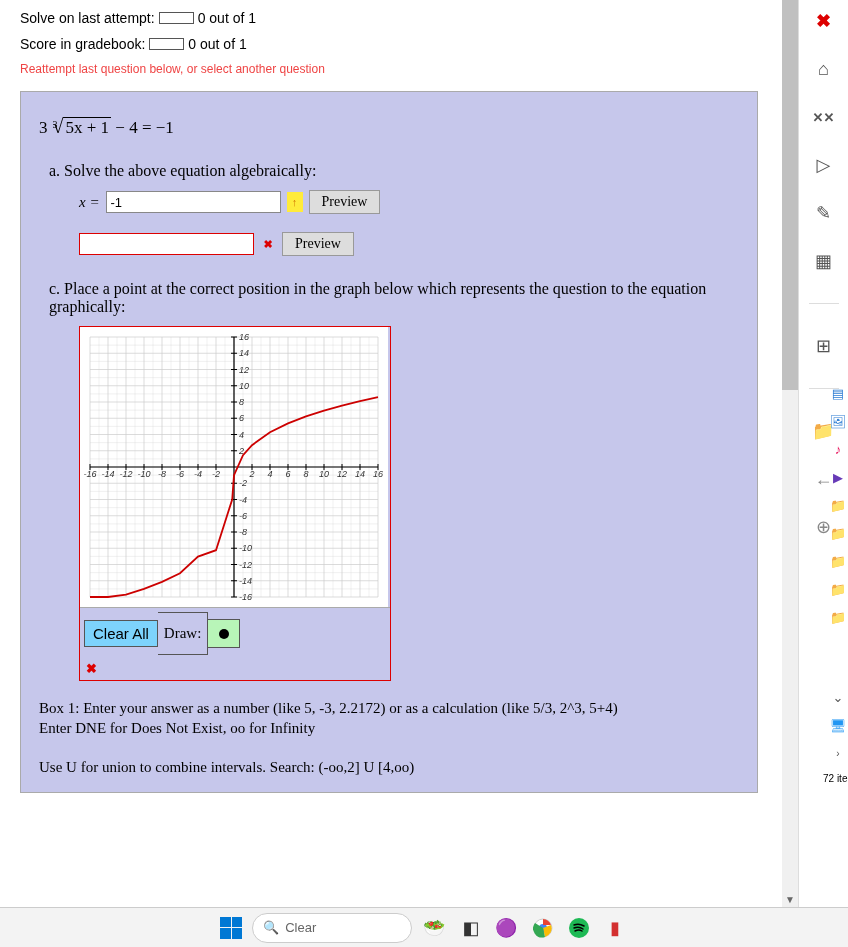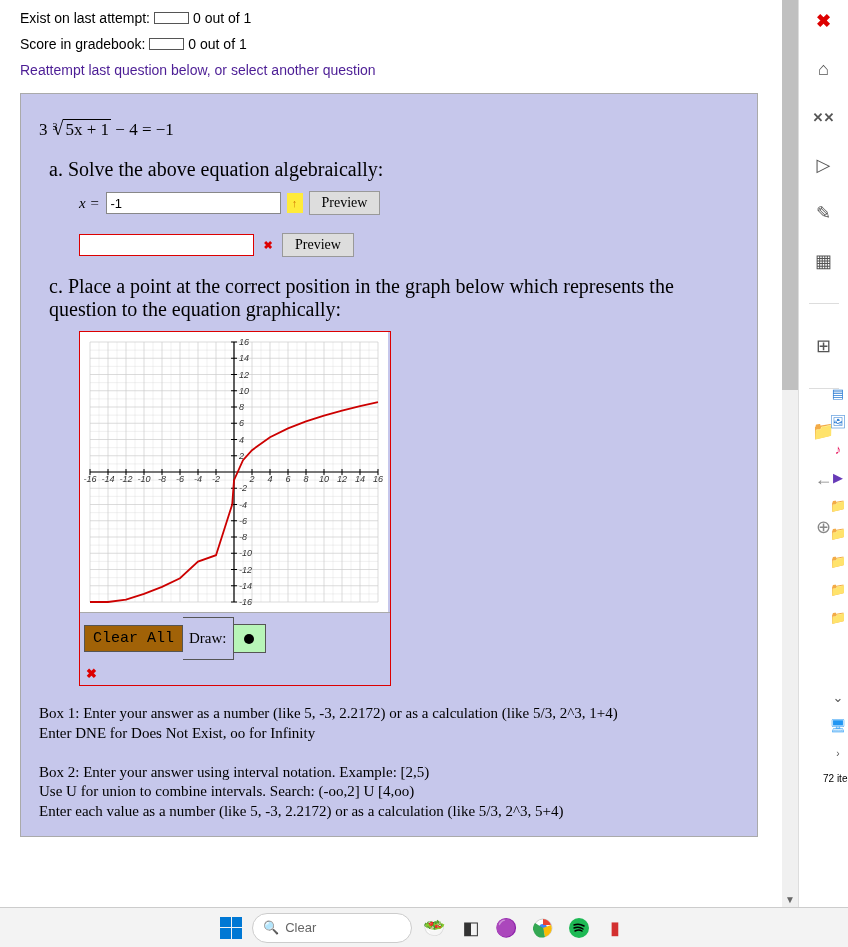--- a/index.html
+++ b/index.html
@@ -25,22 +25,22 @@
       font-size: 14px;
     }
     .score-box {
       display: inline-block;
       width: 35px;
       height: 12px;
       border: 1.5px solid #555;
       margin: 0 4px;
     }
     .reattempt {
-      color: #4c1d95;
-      font-size: 14px;
+      color: #ef4444;
+      font-size: 12px;
       margin-bottom: 15px;
     }
     .question-box {
       background: #c6c7eb;
       border: 1px solid #aaa;
       padding: 15px 18px;
       width: 738px;
     }
     .q-intro {
       font-family: "Times New Roman", serif;
@@ -50,22 +50,22 @@
     .equation {
       text-align: left;
       font-family: "Times New Roman", serif;
       font-size: 17px;
       margin: 8px 0 18px 0;
     }
     .root-index { font-size: 10px; position: relative; top: -5px; left: 5px; }
     .radical { border-top: 1px solid #000; padding: 0 2px; }
     .part {
       font-family: "Times New Roman", serif;
-      font-size: 20px;
-      margin: 12px 0 10px 10px;
+      font-size: 16px;
+      margin: 24px 0 10px 10px;
     }
     .answer-line {
       margin: 10px 0 18px 40px;
       display: flex;
       align-items: center;
       gap: 6px;
     }
     .x-eq { font-family: "Times New Roman", serif; font-style: italic; font-size: 15px; }
     .answer-input {
       width: 175px;
@@ -106,24 +106,24 @@
       background: #fff;
     }
     .graph-toolbar {
       display: flex;
       align-items: center;
       padding: 4px;
       border-top: 1px solid #aaa;
       gap: 0;
     }
     .clear-btn {
-      background: #a16207;
+      background: #7dd3fc;
       border: 1px solid #555;
       padding: 4px 8px;
-      font-family: Liberation Mono, monospace;
+      font-family: Liberation Sans, sans-serif;
       font-size: 15px;
       cursor: pointer;
     }
     .draw-label {
       font-family: "Times New Roman", serif;
       font-size: 15px;
       padding: 12px 6px;
       border: 1px solid #555;
       border-left: none;
       background: #c6c7eb;
@@ -255,21 +255,21 @@
       font-size: 13px;
       display: flex; align-items: center; justify-content: center;
     }
   </style>
 </head>
 <body>
 
 <div class="main-content">
 
   <div class="score-line">
-    <span>Exist on last attempt:</span>
+    <span>Solve on last attempt:</span>
     <span class="score-box"></span>
     <span>0 out of 1</span>
   </div>
 
   <div class="score-line">
     <span>Score in gradebook:</span>
     <span class="score-box"></span>
     <span>0 out of 1</span>
   </div>
 
@@ -437,26 +437,24 @@
         <button class="clear-btn">Clear All</button>
         <span class="draw-label">Draw:</span>
         <div class="draw-dot">
             <div class="draw-dot-inner"></div>
           </div>
       </div>
       <div class="graph-err">✖</div>
     </div>
 
     <div class="instructions">
-      <div>Box 1: Enter your answer as a number (like 5, -3, 2.2172) or as a calculation (like 5/3, 2^3, 1+4)</div>
+      <div>Box 1: Enter your answer as a number (like 5, -3, 2.2172) or as a calculation (like 5/3, 2^3, 5+4)</div>
       <div>Enter DNE for Does Not Exist, oo for Infinity</div>
       <br>
-      <div>Box 2: Enter your answer using interval notation. Example: [2,5)</div>
       <div>Use U for union to combine intervals. Search: (-oo,2] U [4,oo)</div>
-      <div>Enter each value as a number (like 5, -3, 2.2172) or as a calculation (like 5/3, 2^3, 5+4)</div>
     </div>
   </div>
 </div>
 
 <div class="scrollbar-track">
   <div class="scrollbar-thumb"></div>
   <div class="scrollbar-arrow">▼</div>
 </div>
 
 <div class="sidebar-right">

